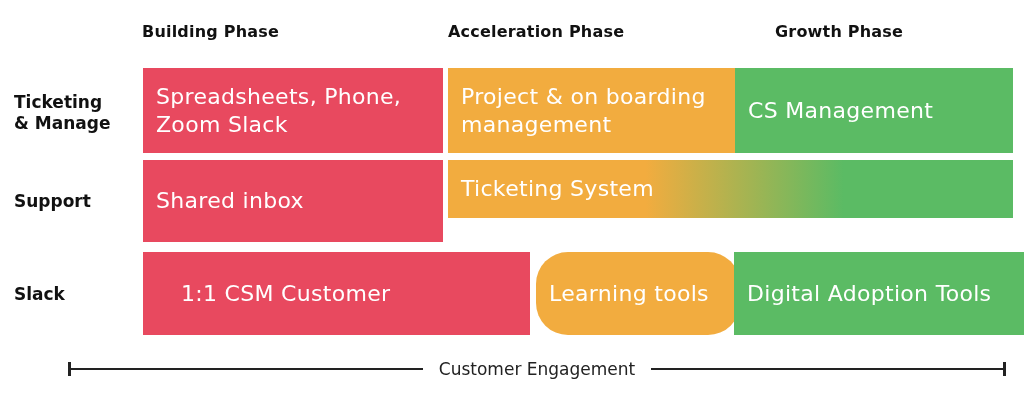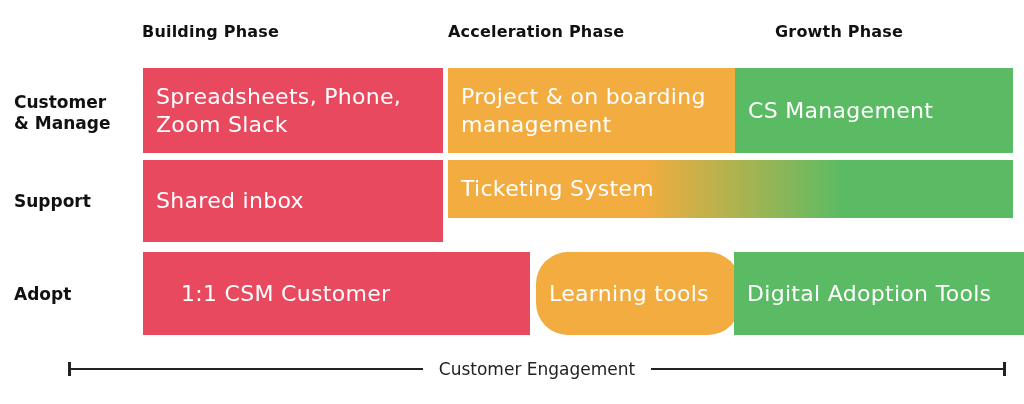--- a/index.html
+++ b/index.html
@@ -95,25 +95,25 @@
 </head>
 <body>
 
 <div class="canvas">
 
   <div class="phase-header ph-building">Building Phase</div>
   <div class="phase-header ph-acceleration">Acceleration Phase</div>
   <div class="phase-header ph-growth">Growth Phase</div>
 
   <div class="row-label rl-organize">
-    <span>Customer</span><br>
+    <span>Ticketing</span><br>
     <span>&amp; Manage</span>
   </div>
   <div class="row-label rl-support">Support</div>
-  <div class="row-label rl-adopt">Adopt</div>
+  <div class="row-label rl-adopt">Slack</div>
 
   <div class="bar b-r1c1" style="background: rgb(232, 73, 95);">Spreadsheets, Phone, Zoom Slack</div>
   <div class="bar b-r1c2" style="background: rgb(242, 172, 63);">Project &amp; on boarding management</div>
   <div class="bar b-r2c1" style="background: rgb(232, 73, 95);">Shared inbox</div>
 
   <div class="bar b-r1c3" style="background: rgb(91, 187, 100);">CS Management</div>
   <div class="bar b-r2c2" style="background: linear-gradient(90deg, rgb(242, 172, 63) 35%, rgb(91, 187, 100) 70%);">Ticketing System</div>
 
   <div class="bar b-r3c1" style="background: rgb(232, 73, 95);">1:1 CSM Customer</div>
   <div class="bar b-r3c2" style="background: rgb(242, 172, 63);">Learning tools</div>

